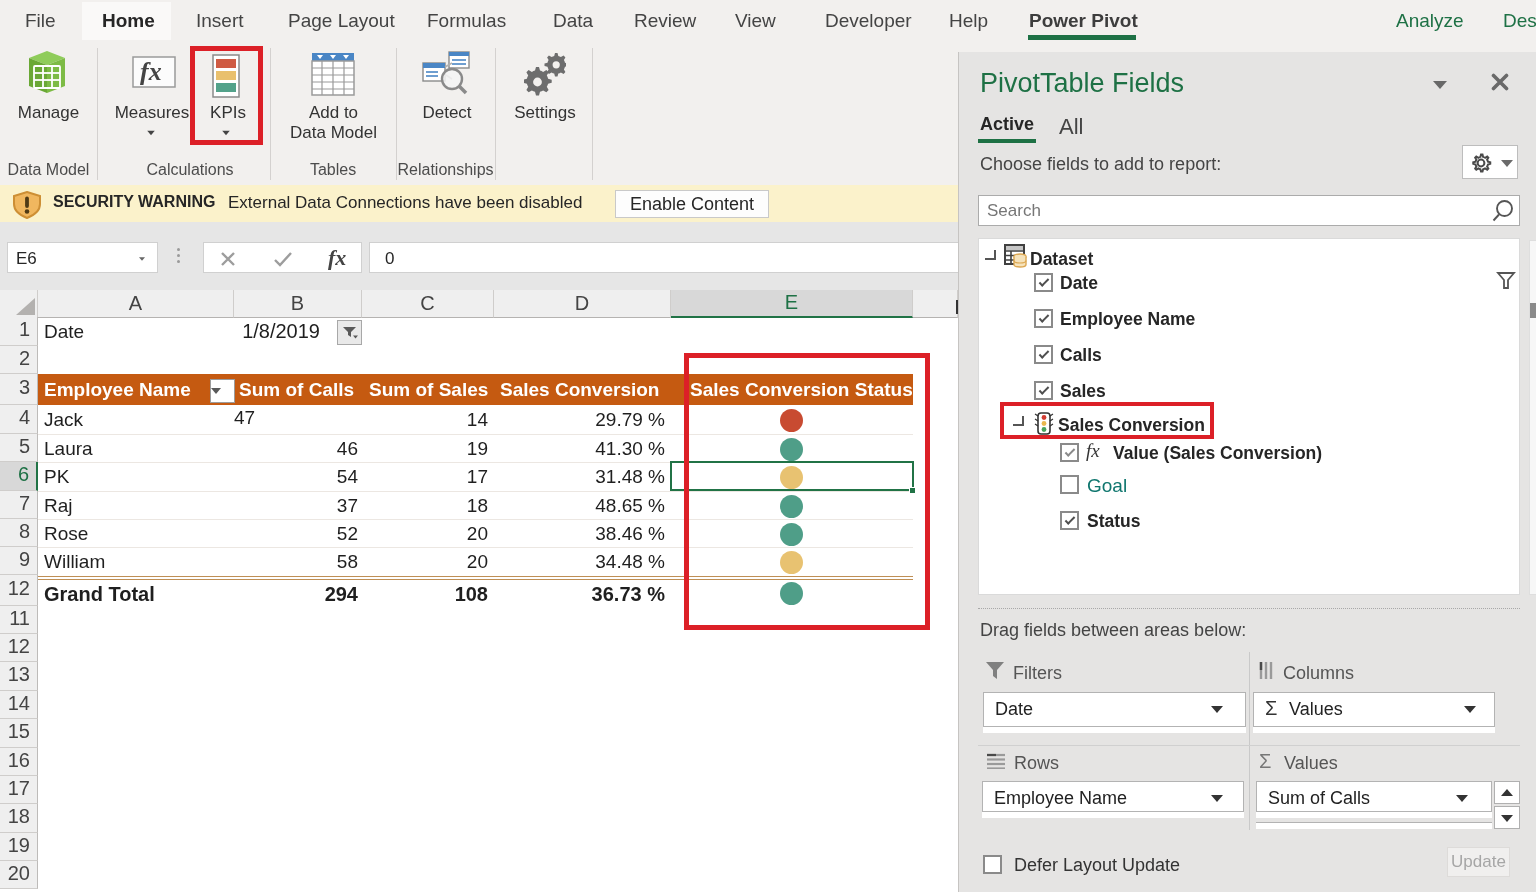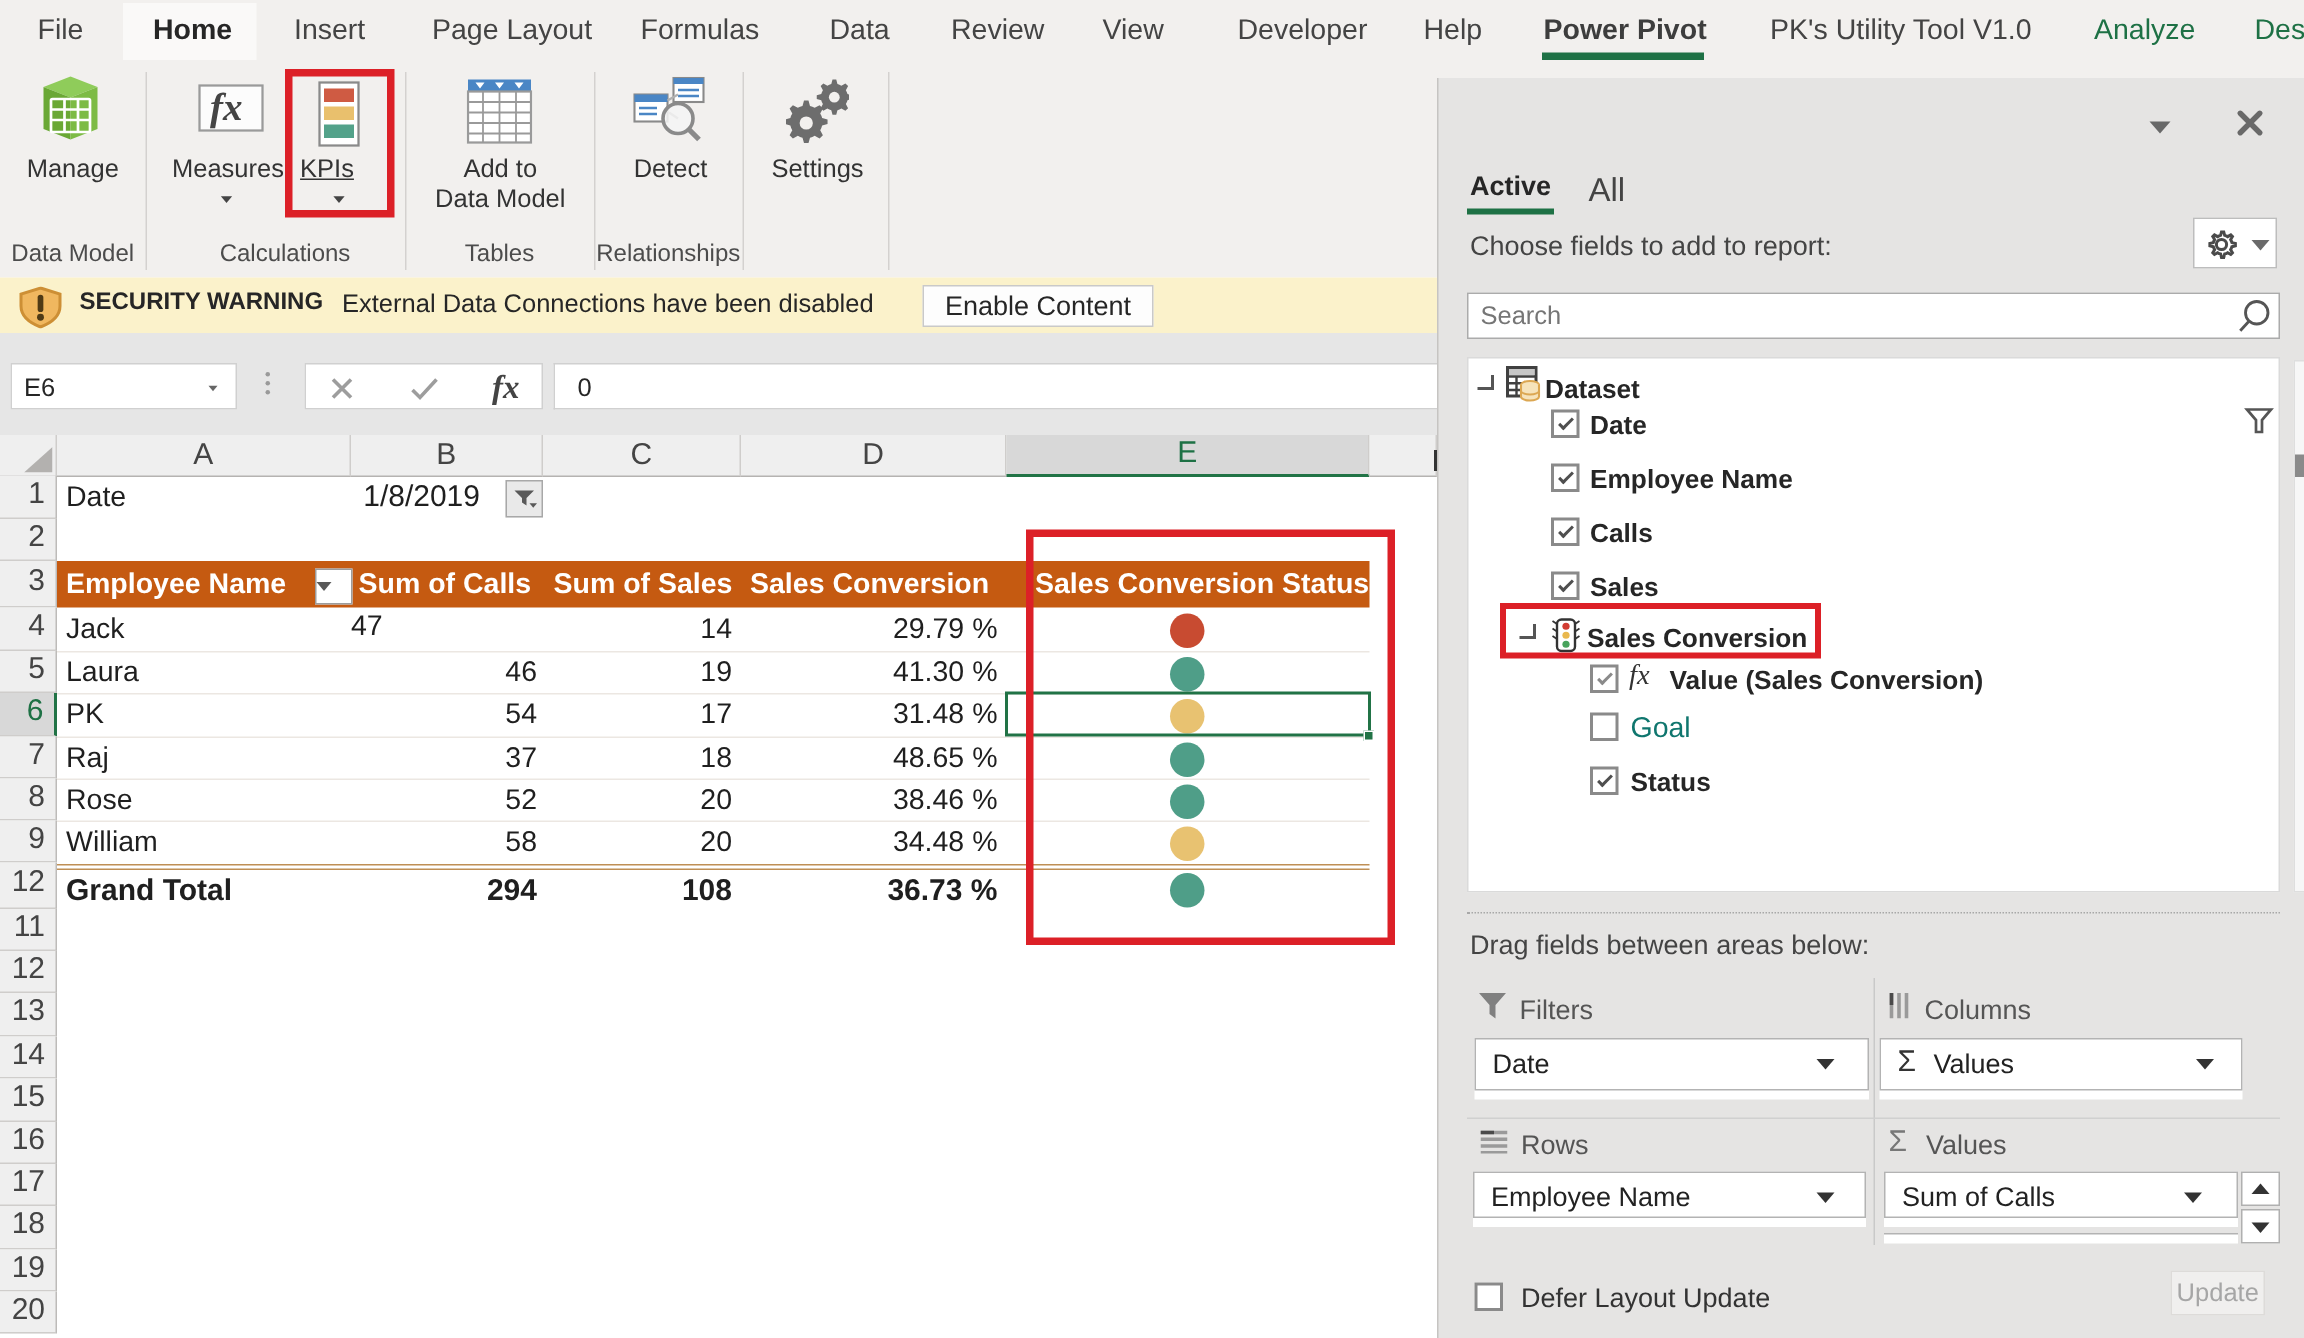--- a/index.html
+++ b/index.html
@@ -37,21 +37,20 @@
   <div class="tab" style="left:196px;">Insert</div>
   <div class="tab" style="left:288px;">Page Layout</div>
   <div class="tab" style="left:427px;">Formulas</div>
   <div class="tab" style="left:553px;">Data</div>
   <div class="tab" style="left:634px;">Review</div>
   <div class="tab" style="left:735px;">View</div>
   <div class="tab" style="left:825px;">Developer</div>
   <div class="tab" style="left:949px;">Help</div>
   <div class="tab" style="left:1029px;font-weight:bold;color:#3d3d3d;">Power Pivot</div>
   <div class="abs" style="left:1028px;top:35px;width:108px;height:5px;background:#1e7145;"></div>
-  <div class="tab" style="left:1180px;">PK's Utility Tool V1.0</div>
   <div class="tab" style="left:1396px;color:#1e7145;">Analyze</div>
   <div class="tab" style="left:1503px;color:#1e7145;">Design</div>
 </div>
 
 <div class="abs ribbon">
 
   <div class="vsep" style="left:97px;top:4px;height:132px;"></div>
   <div class="vsep" style="left:270px;top:4px;height:132px;"></div>
   <div class="vsep" style="left:396px;top:4px;height:132px;"></div>
   <div class="vsep" style="left:495px;top:4px;height:132px;"></div>
@@ -77,21 +76,21 @@
   </svg>
   <div class="riblabel" style="left:99px;top:59px;width:106px;">Measures</div>
   <div class="abs caret-down" style="left:146px;top:86px;transform:scale(0.75);"></div>
 
   <svg class="abs" style="left:212px;top:10px;" width="28" height="44" viewBox="0 0 28 44">
     <rect x="1" y="1" width="26" height="42" fill="#fff" stroke="#8a8a8a" stroke-width="1.5"></rect>
     <rect x="4" y="5" width="20" height="9" fill="#cf5b43"></rect>
     <rect x="4" y="17" width="20" height="9" fill="#e9c06d"></rect>
     <rect x="4" y="29" width="20" height="9" fill="#53a28a"></rect>
   </svg>
-  <div class="riblabel" style="left:190px;top:59px;width:56px;text-decoration:underline;">KPIs</div>
+  <div class="riblabel" style="left:200px;top:59px;width:56px;">KPIs</div>
   <div class="abs caret-down" style="left:221px;top:86px;transform:scale(0.75);"></div>
 
   <div class="abs" style="left:190px;top:2px;width:73px;height:99px;border:5px solid #dc2027;"></div>
 
   <svg class="abs" style="left:311px;top:8px;" width="44" height="44" viewBox="0 0 44 44">
     <rect x="1" y="1" width="42" height="8" fill="#4a86c5"></rect>
     <rect x="1" y="9" width="42" height="34" fill="#fff" stroke="#9a9a9a" stroke-width="1.5"></rect>
     <path d="M6 3 l3 4 l3 -4 Z M19 3 l3 4 l3 -4 Z M32 3 l3 4 l3 -4 Z" fill="#fff"></path>
     <g stroke="#9a9a9a" stroke-width="1.2">
       <line x1="1" y1="16" x2="43" y2="16"></line>
@@ -255,20 +254,21 @@
 <div class="cell" style="left:362px;top:293px;width:126px;text-align:right;font-weight:bold;font-size:20px;">108</div>
 <div class="cell" style="left:494px;top:293px;width:171px;text-align:right;font-weight:bold;font-size:20px;">36.73 %</div>
 <div class="circ" style="left:780px;top:292px;background:#4f9e88;"></div>
 <div class="abs" style="left:670px;top:171px;width:244px;height:30px;border:2px solid #217346;"></div>
 <div class="abs" style="left:909px;top:197px;width:7px;height:7px;background:#217346;border:1px solid #fff;"></div>
 <div class="abs" style="left:684px;top:63px;width:246px;height:277px;border:5px solid #dc2027;"></div>
 </div>
 <div class="abs" style="left:956px;top:300px;width:3px;height:14px;background:#333;"></div>
 
 <div class="abs panel">
+<div class="ptext" style="left:21px;top:16px;font-size:27px;color:#1e7145;">PivotTable Fields</div>
 <div class="abs caret-down" style="left:474px;top:29px;border-left-width:7px;border-right-width:7px;border-top-width:8px;border-top-color:#686868;"></div>
 <svg class="abs" style="left:532px;top:21px;" width="18" height="18" viewBox="0 0 18 18">
       <path d="M2.5 2.5 L15.5 15.5 M15.5 2.5 L2.5 15.5" stroke="#696969" stroke-width="3.6" stroke-linecap="round"></path>
     </svg>
 <div class="ptext" style="left:21px;top:62px;font-size:18px;font-weight:bold;color:#262626;">Active</div>
 <div class="ptext" style="left:100px;top:62px;font-size:22px;color:#444;">All</div>
 <div class="abs" style="left:19px;top:87px;width:58px;height:4px;background:#1e7145;"></div>
 <div class="ptext" style="left:21px;top:102px;font-size:18px;color:#444;">Choose fields to add to report:</div>
 <div class="abs" style="left:503px;top:93px;width:56px;height:34px;background:#fff;border:1px solid #bdbdbd;">
 <svg style="position:absolute;left:6px;top:5px;" width="24" height="24" viewBox="0 0 24 24">

